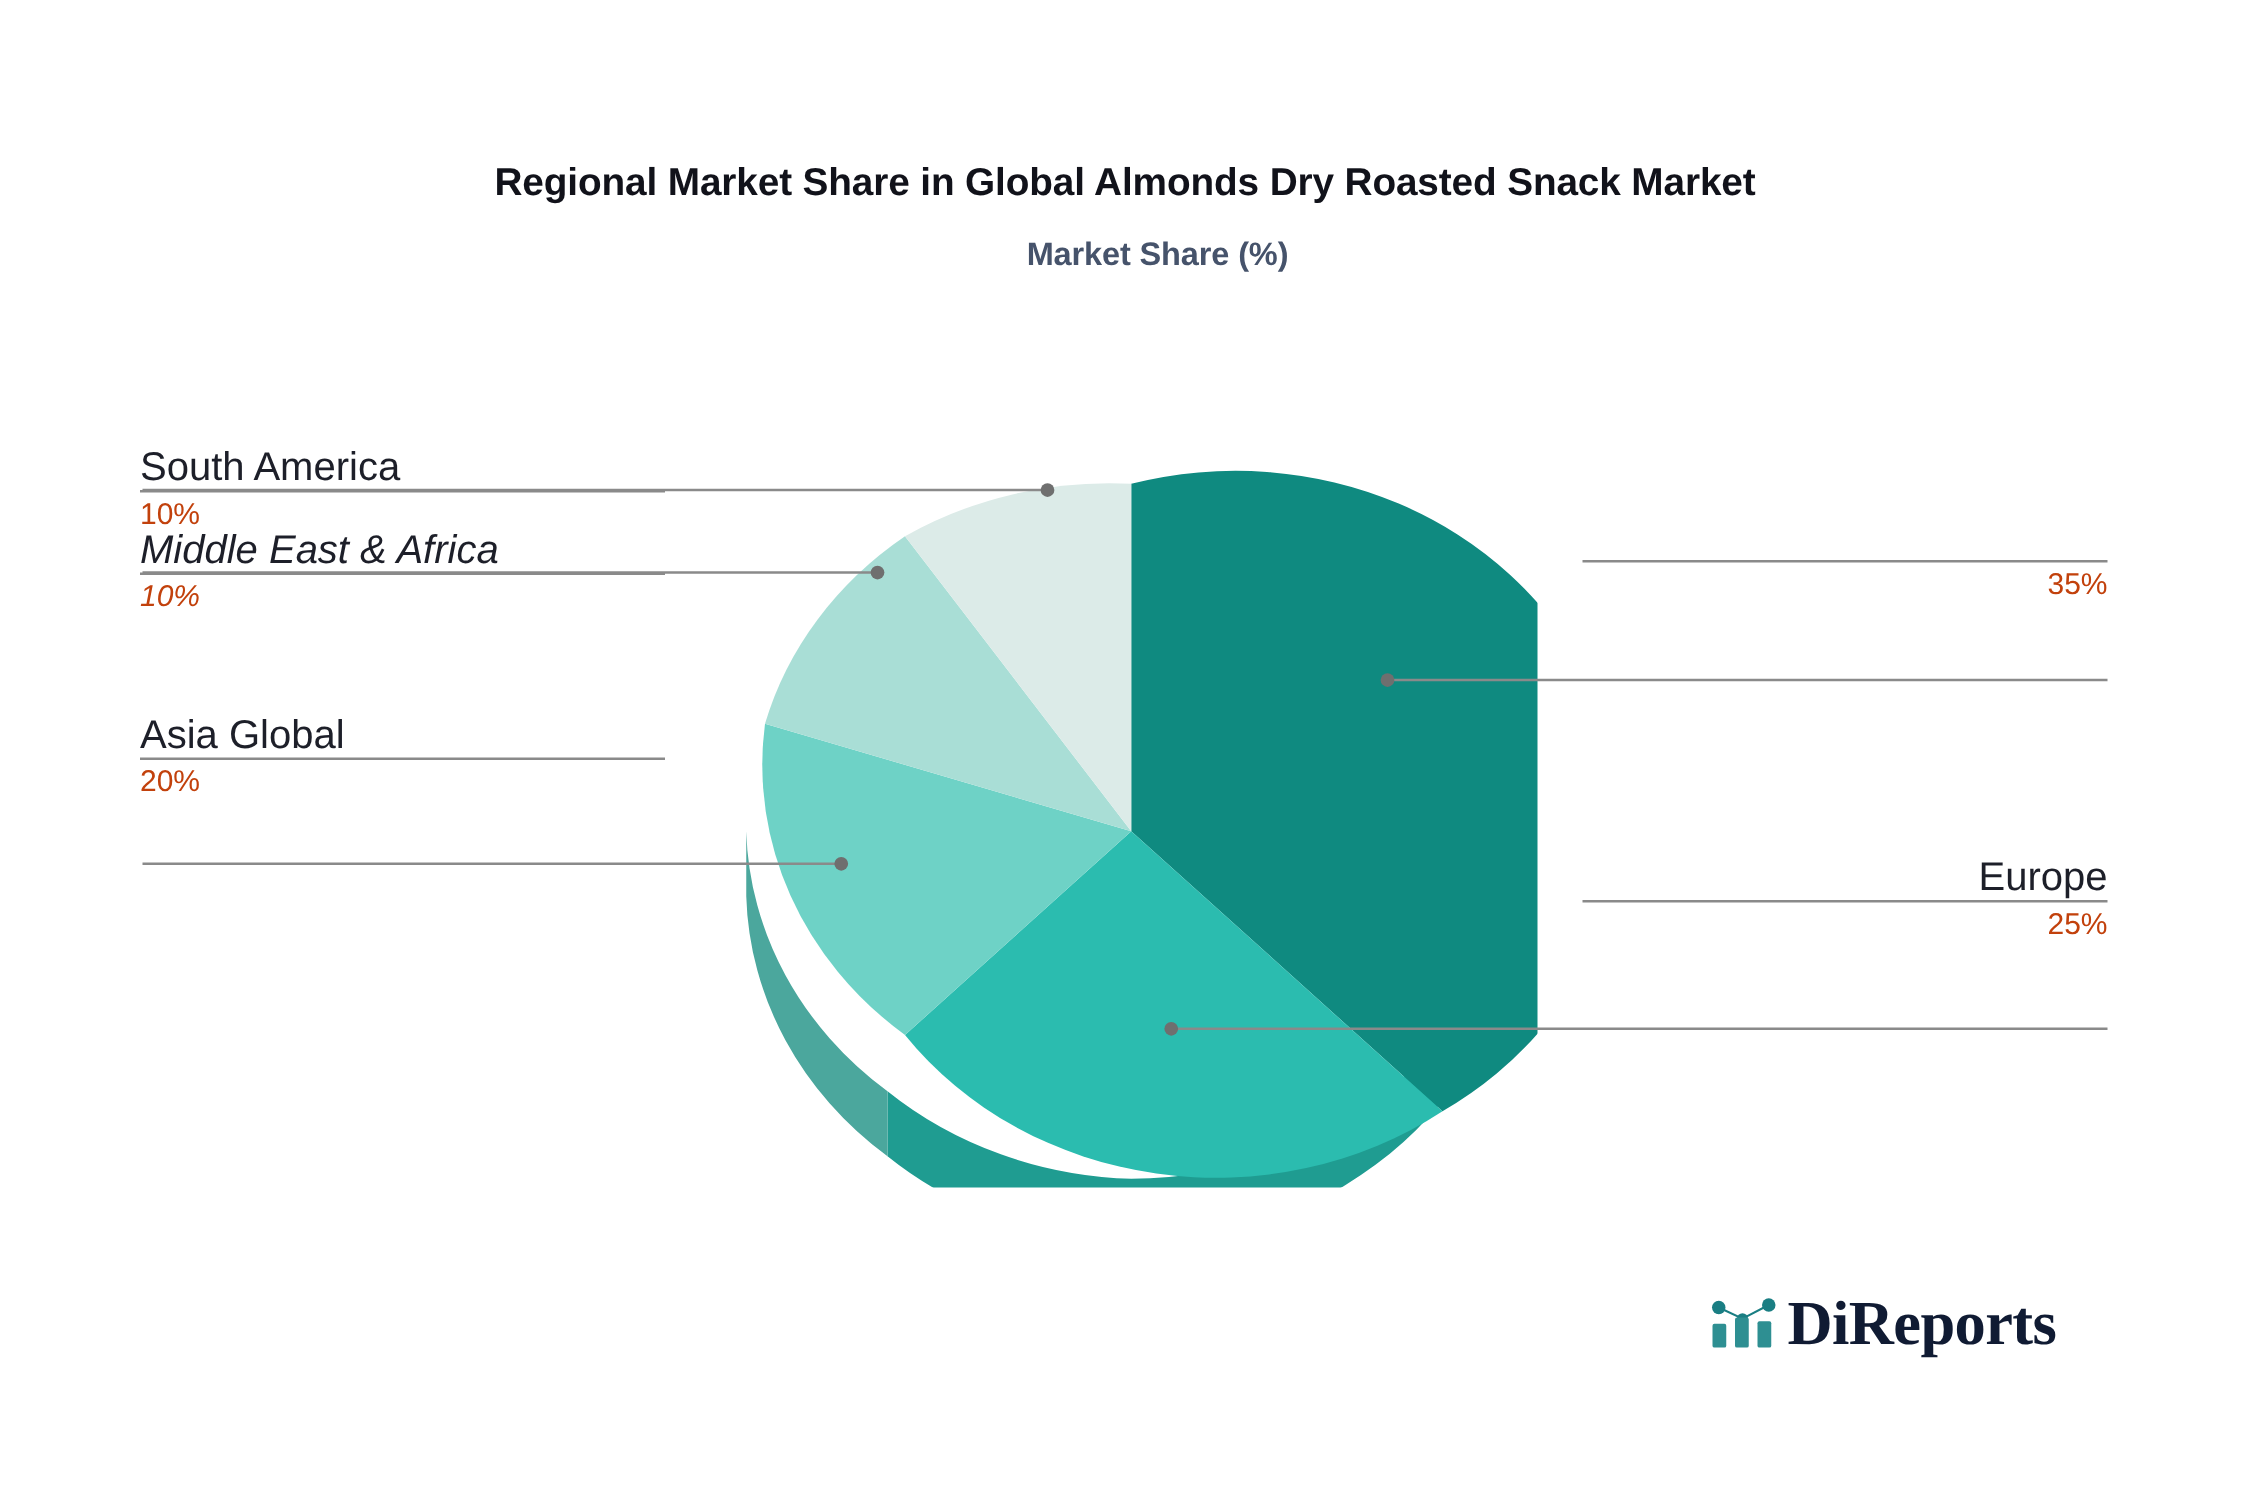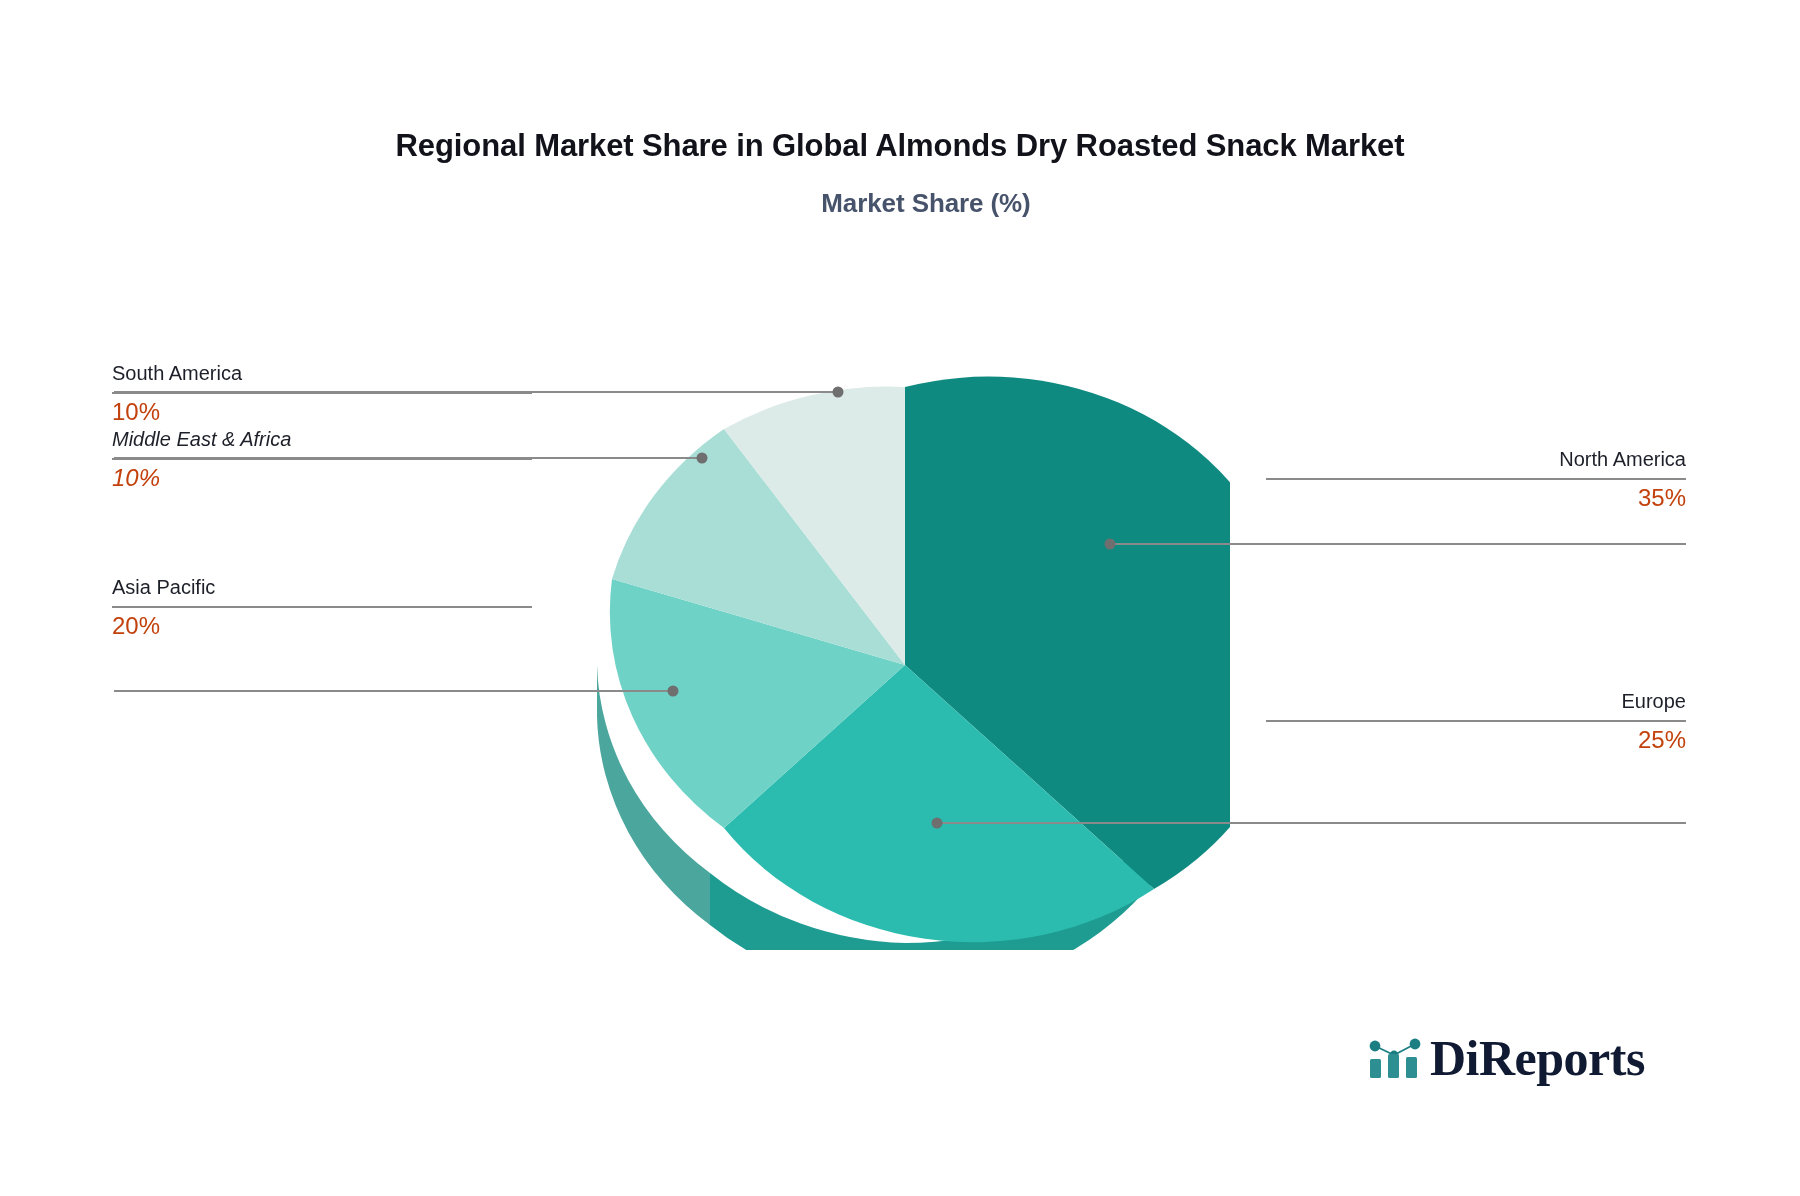--- a/index.html
+++ b/index.html
@@ -53,21 +53,21 @@
     height: 600px;
   }
   #pie-svg { display: block; }
 
   
   .callout {
     position: absolute;
     width: 420px;
   }
   .callout .name {
-    font-size: 20px;
+    font-size: 32px;
     color: #1d1f29;
     line-height: 30px;
     white-space: nowrap;
   }
   .callout .rule {
     height: 2px;
     background: #8a8a8a;
     margin: 4px 0 3px 0;
   }
   .callout .value {
@@ -185,27 +185,26 @@
     <div class="value">10%</div>
   </div>
 
   <div class="callout left" id="callout-middle-east">
     <div class="name">Middle East &amp; Africa</div>
     <div class="rule"></div>
     <div class="value">10%</div>
   </div>
 
   <div class="callout left" id="callout-asia-pacific">
-    <div class="name">Asia Pacific</div>
+    <div class="name">Asia Global</div>
     <div class="rule"></div>
     <div class="value">20%</div>
   </div>
 
   <div class="callout right" id="callout-north-america">
-    <div class="name">North America</div>
     <div class="rule"></div>
     <div class="value">35%</div>
   </div>
 
   <div class="callout right" id="callout-europe">
     <div class="name">Europe</div>
     <div class="rule"></div>
     <div class="value">25%</div>
   </div>
 

